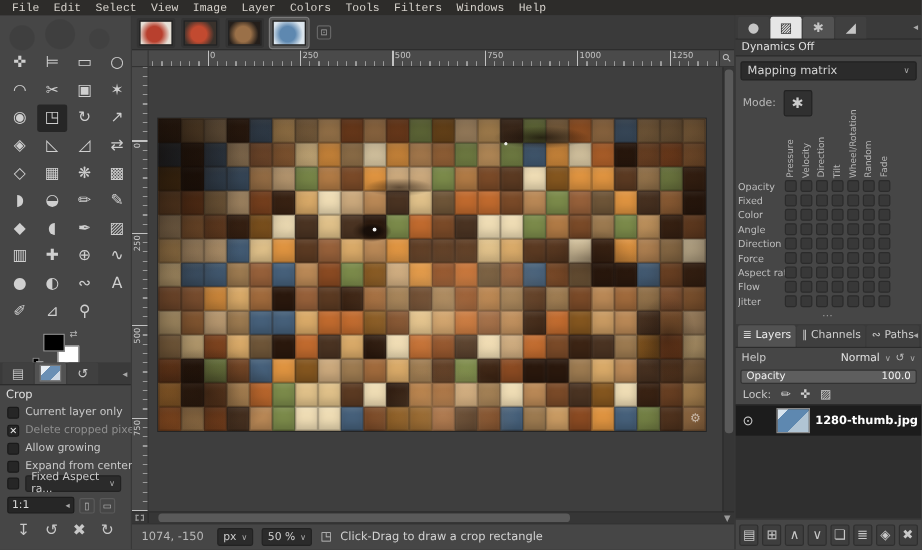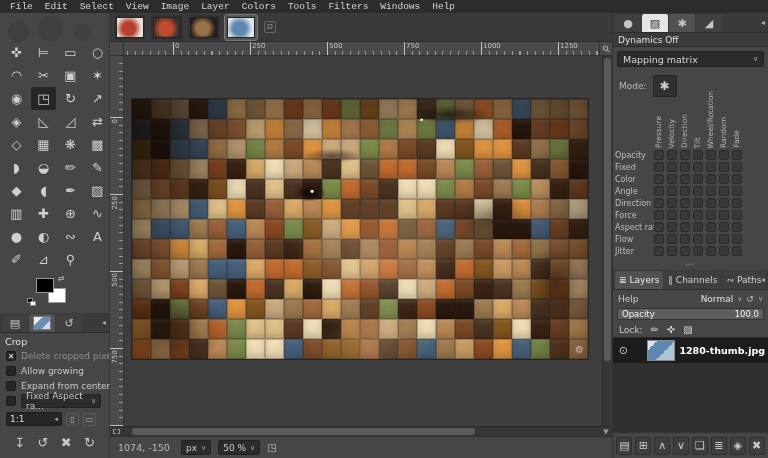--- a/index.html
+++ b/index.html
@@ -221,20 +221,24 @@
     <div class="dock-tabs">
         <div class="dock-tab">▤</div>
         <div class="dock-tab active">
           <div class="mini-thumb"></div>
         </div>
         <div class="dock-tab">↺</div>
         <span class="collapse">◂</span>
       </div>
     <div class="panel-title">Crop</div>
     <div>
+        <div class="opt-row">
+          <span class="cbx"></span>
+          <span class="opt-label">Current layer only</span>
+        </div>
         <div class="opt-row checked">
           <span class="cbx">✕</span>
           <span class="opt-label">Delete cropped pixels</span>
         </div>
         <div class="opt-row">
           <span class="cbx"></span>
           <span class="opt-label">Allow growing</span>
         </div>
         <div class="opt-row">
           <span class="cbx"></span>
@@ -640,20 +644,21 @@
       <span class="pos">1074, -150</span>
       <span class="sel">
         <span>px</span>
         <span class="chev">∨</span>
       </span>
       <span class="sel">
         <span>50 %</span>
         <span class="chev">∨</span>
       </span>
       <span class="crop-glyph">◳</span>
+      <span class="status-msg">Click-Drag to draw a crop rectangle</span>
     </div>
   </div>
 
   <div class="rightpanel">
     <div class="dock-tabs">
         <div class="dock-tab">●</div>
         <div class="dock-tab light">▨</div>
         <div class="dock-tab active">✱</div>
         <div class="dock-tab">◢</div>
         <span class="collapse">◂</span>

